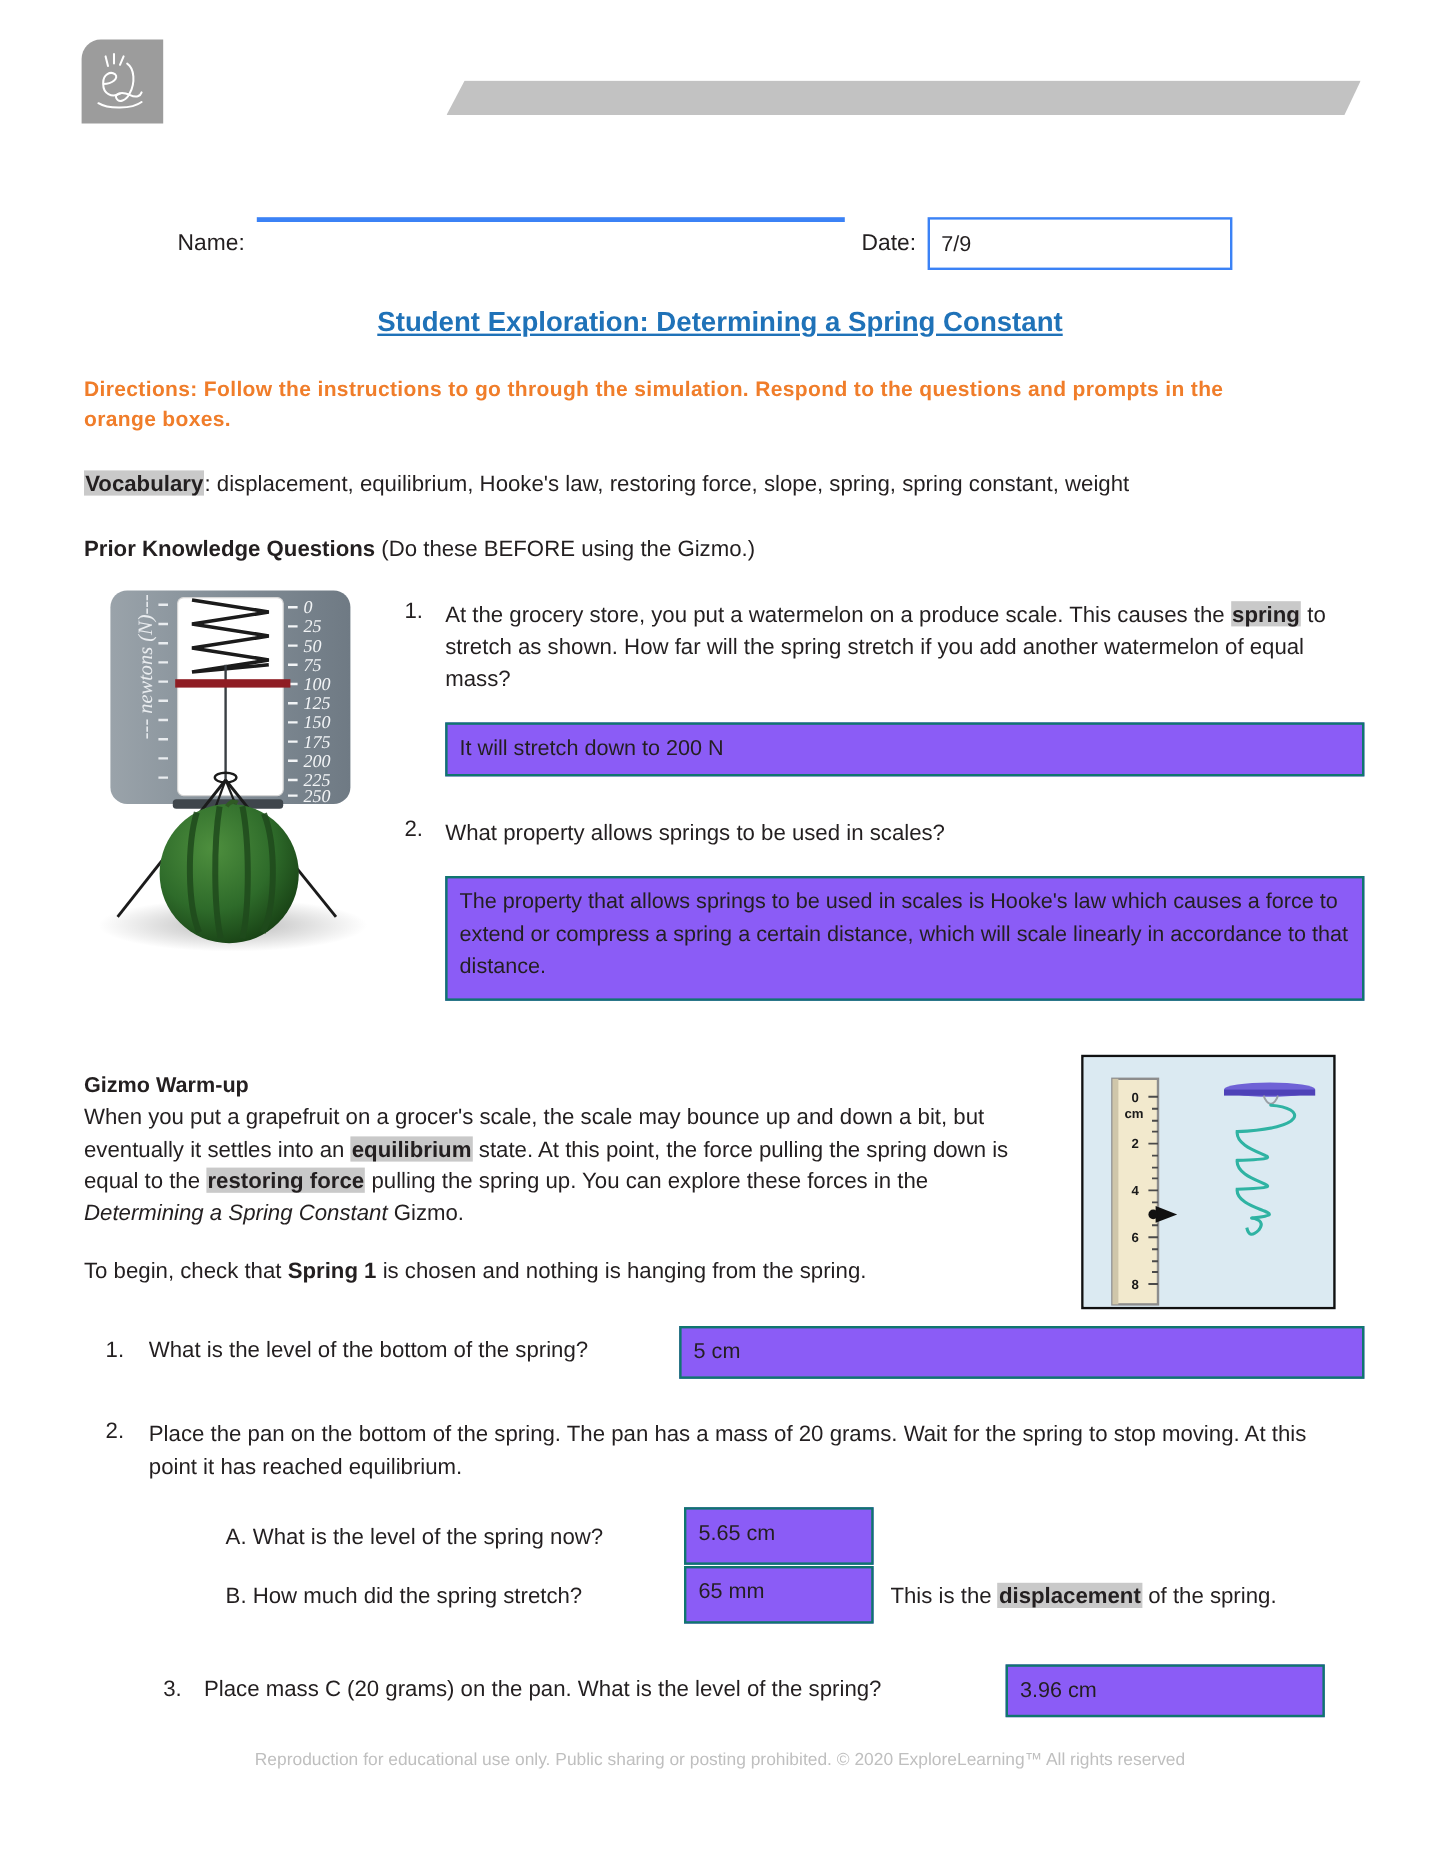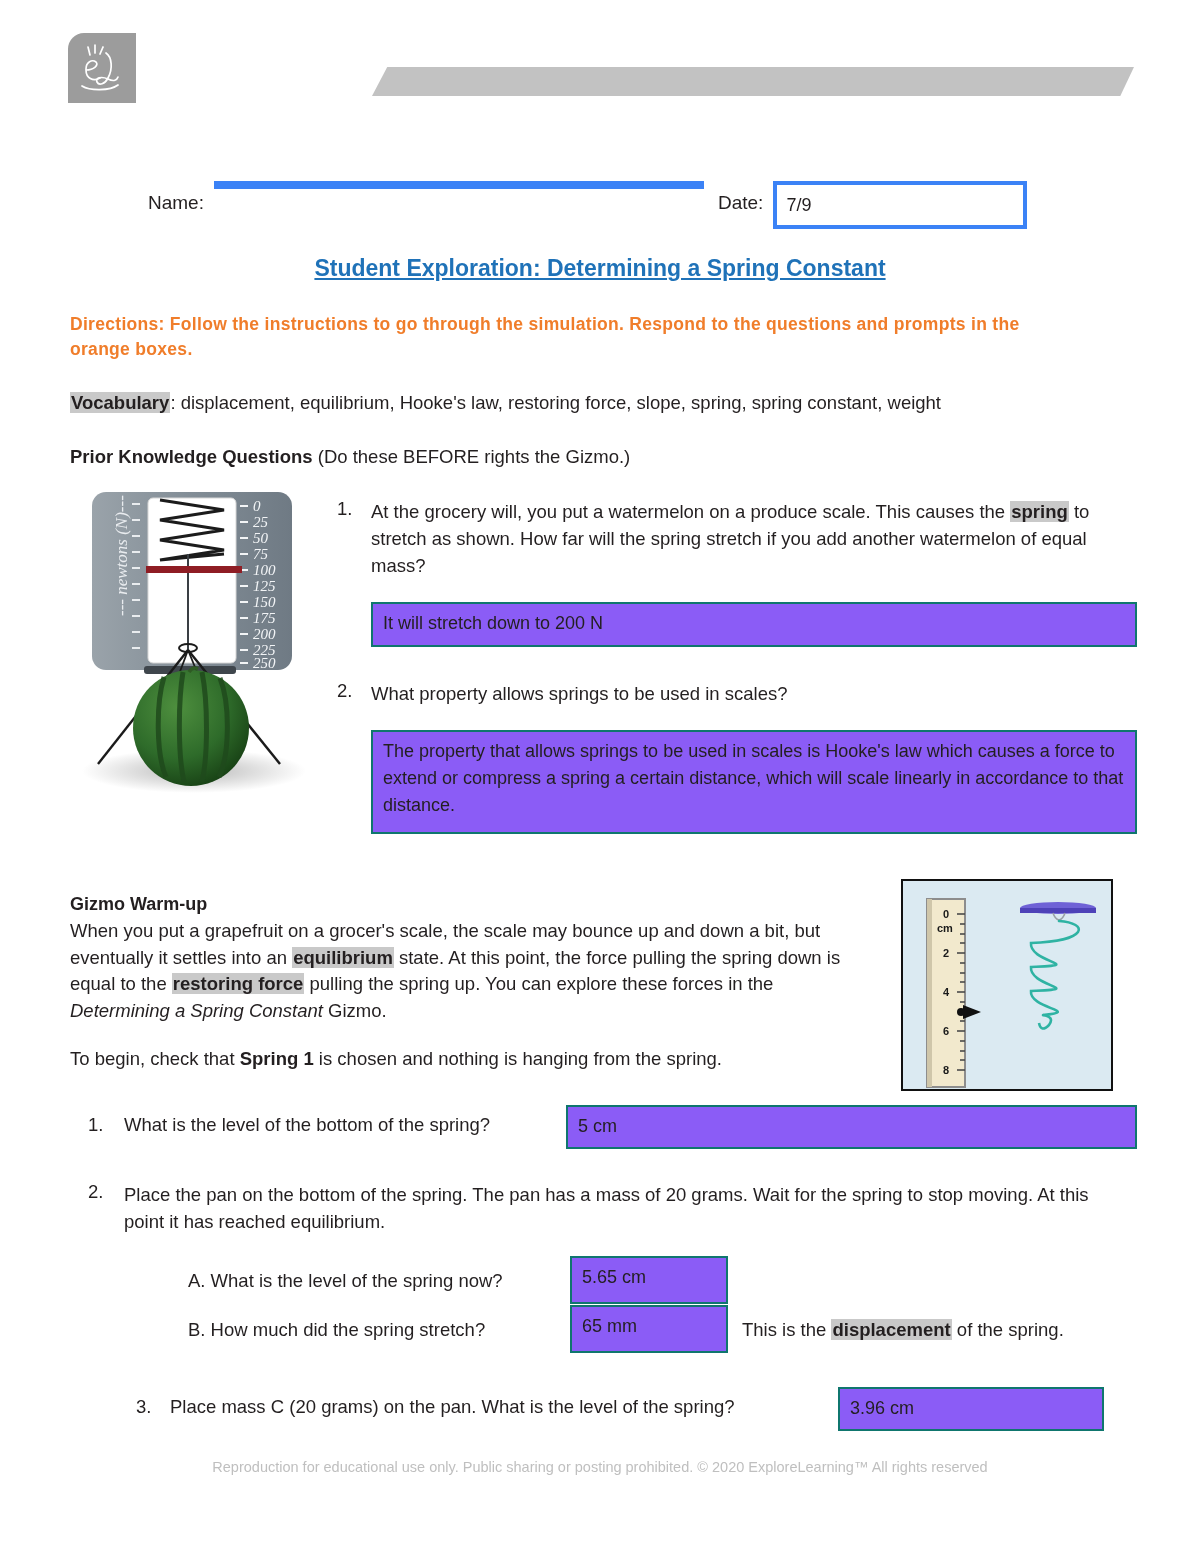--- a/index.html
+++ b/index.html
@@ -59,21 +59,21 @@
   }
   .nd-label {
     font-size: 19px;
     line-height: 44px;
     color: #231f20;
     white-space: nowrap;
     padding-right: 10px;
     flex: 0 0 auto;
   }
   .nd-box {
-    border: 4px solid #3b82f6;
+    border: 2px solid #3b82f6;
     background: #ffffff;
     font-size: 18px;
     line-height: 40px;
     padding: 0 9px;
     color: #231f20;
     white-space: nowrap;
     overflow: hidden;
   }
   .nd-name-box { width: 490px; }
   .nd-date-box { width: 254px; }
@@ -257,21 +257,21 @@
 
 <div class="directions">Directions: Follow the instructions to go through the simulation. Respond to the questions and prompts in the orange boxes.</div>
 
 <div class="vocab-line">
   <span class="hl">Vocabulary</span><span>:</span>
   <span>displacement, equilibrium, Hooke's law, restoring force, slope, spring, spring constant, weight</span>
 </div>
 
 <div class="pkq">
   <span class="bold">Prior Knowledge Questions</span>
-  <span>(Do these BEFORE rights the Gizmo.)</span>
+  <span>(Do these BEFORE using the Gizmo.)</span>
 </div>
 
 <svg class="melon-fig" viewBox="0 0 245 315">
   <defs>
     <linearGradient id="bodyG" x1="0" y1="0" x2="1" y2="0">
       <stop offset="0" stop-color="#9aa3aa"></stop>
       <stop offset="0.5" stop-color="#828d96"></stop>
       <stop offset="1" stop-color="#6f7a84"></stop>
     </linearGradient>
     <radialGradient id="melonG" cx="0.38" cy="0.32" r="0.8">
@@ -347,21 +347,21 @@
     <path d="M92 189 C84 215, 84 266, 94 289"></path>
     <path d="M111 184 C106 214, 106 268, 112 294"></path>
     <path d="M130 184 C136 214, 136 268, 130 294"></path>
     <path d="M148 190 C158 215, 158 266, 147 289"></path>
   </g>
   <path d="M117 184 q4 -6 9 -3" stroke="#2f5a24" stroke-width="3.5" fill="none"></path>
 </svg>
 
 <div class="q1-num">1.</div>
 <div class="q1-text">
-  <span>At the grocery will, you put a watermelon on a produce scale. This causes the </span><span class="hl">spring</span><span> to stretch as shown. How far will the spring stretch if you add another watermelon of equal mass?</span>
+  <span>At the grocery store, you put a watermelon on a produce scale. This causes the </span><span class="hl">spring</span><span> to stretch as shown. How far will the spring stretch if you add another watermelon of equal mass?</span>
 </div>
 <div class="ans-box q1-ans">It will stretch down to 200 N</div>
 
 <div class="q2-num">2.</div>
 <div class="q2-text">What property allows springs to be used in scales?</div>
 <div class="ans-box q2-ans">The property that allows springs to be used in scales is Hooke's law which causes a force to extend or compress a spring a certain distance, which will scale linearly in accordance to that distance.</div>
 
 <div class="warmup-head">Gizmo Warm-up</div>
 <div class="warmup-body">
   <span>When you put a grapefruit on a grocer's scale, the scale may bounce up and down a bit, but eventually it settles into an </span><span class="hl">equilibrium</span><span> state. At this point, the force pulling the spring down is equal to the </span><span class="hl">restoring force</span><span> pulling the spring up. You can explore these forces in the </span><span class="ital">Determining a Spring Constant</span><span> Gizmo.</span>

